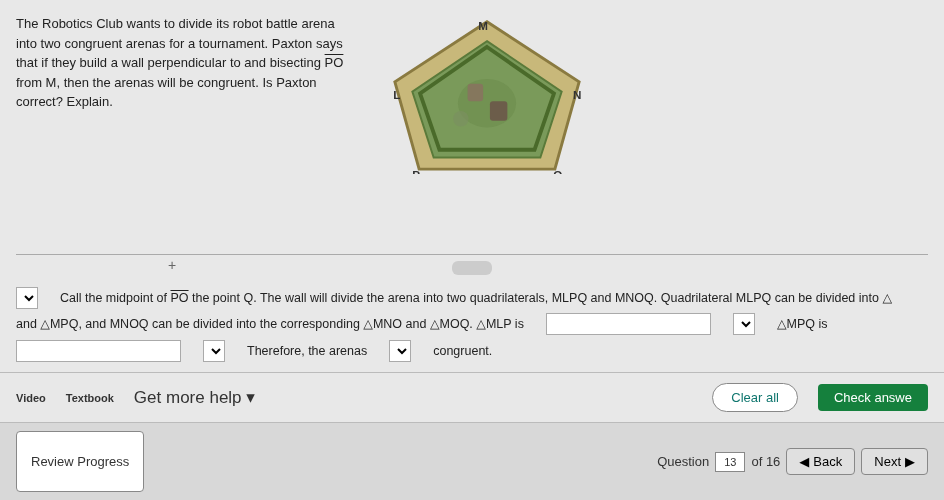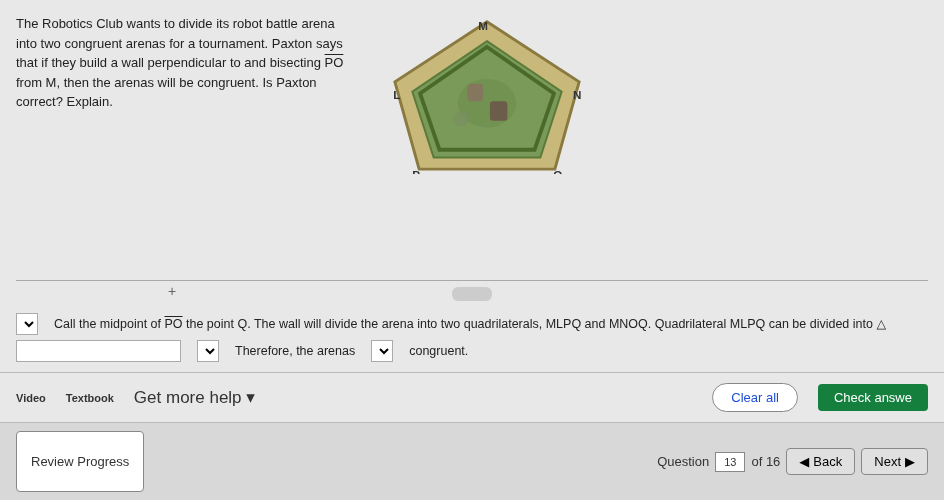--- a/index.html
+++ b/index.html
@@ -79,21 +79,21 @@
     .answer-section {
       padding: 8px 16px 6px 16px;
       font-size: 12.5px;
       color: #222;
       line-height: 1.8;
     }
     .answer-line {
       display: flex;
       align-items: center;
       flex-wrap: wrap;
-      gap: 16px;
+      gap: 22px;
       margin-bottom: 4px;
     }
     .dropdown-select {
       border: 1px solid #aaa;
       background: white;
       font-size: 12px;
       padding: 2px 4px;
       height: 22px;
       cursor: pointer;
       min-width: 20px;
@@ -136,21 +136,21 @@
       content: ' ▾';
     }
     .spacer { flex: 1; }
     .clear-all-btn {
       border: 1px solid #888;
       background: white;
       border-radius: 20px;
       padding: 6px 18px;
       font-size: 13px;
       cursor: pointer;
-      color: #1d4ed8;
+      color: #0f766e;
       text-align: right;
     }
     .check-answer-btn {
       background: #15803d;
       color: white;
       border: none;
       border-radius: 4px;
       padding: 6px 16px;
       font-size: 13px;
       cursor: pointer;
@@ -243,20 +243,28 @@
   <div class="drag-handle">
     <div class="drag-line"></div>
   </div>
 
   <div class="answer-section">
     <div class="answer-line">
       <select class="dropdown-select small-dd">
         <option>▼</option>
       </select>
       <span>Call the midpoint of <span class="overline">PO</span> the point Q. The wall will divide the arena into two quadrilaterals, MLPQ and MNOQ. Quadrilateral MLPQ can be divided into △</span>
+    </div>
+    <div class="answer-line">
+      <span>and △MPQ, and MNOQ can be divided into the corresponding △MNO and △MOQ. △MLP is</span>
+      <input type="text" class="text-input" placeholder="" style="">
+      <select class="dropdown-select small-dd">
+        <option>▼</option>
+      </select>
+      <span>△MPQ is</span>
     </div>
     <div class="answer-line">
       <input type="text" class="text-input" placeholder="" style="">
       <select class="dropdown-select small-dd">
         <option>▼</option>
       </select>
       <span>Therefore, the arenas</span>
       <select class="dropdown-select small-dd">
         <option>▼</option>
       </select>

